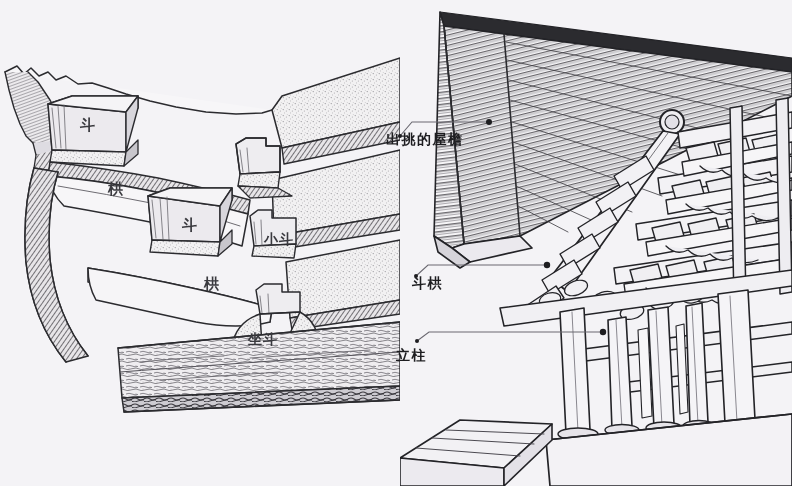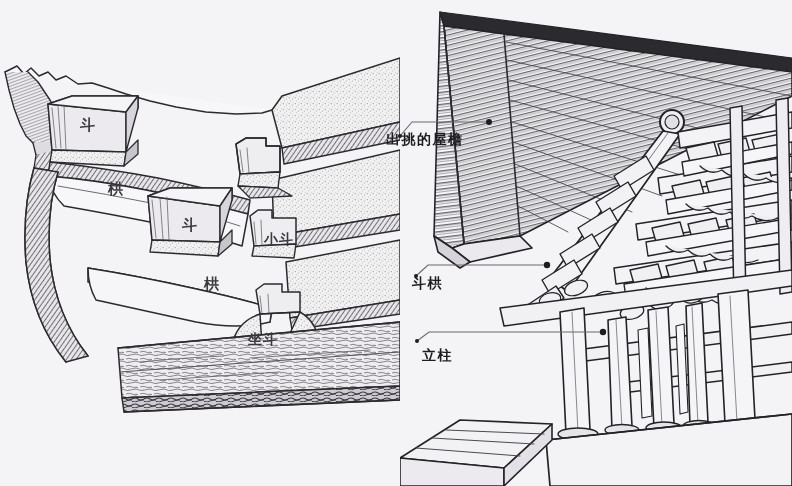--- a/index.html
+++ b/index.html
@@ -364,15 +364,15 @@
       <circle cx="489" cy="122" r="3"></circle>
       <circle cx="416" cy="276" r="2"></circle>
       <circle cx="547" cy="265" r="3.2"></circle>
       <circle cx="417" cy="341" r="2"></circle>
       <circle cx="603" cy="332" r="3.2"></circle>
     </g>
   </svg>
 
   <span class="cjk-label lbl-callout" style="left:386px; top:132px;">出挑的屋檐</span>
   <span class="cjk-label lbl-callout" style="left:412px; top:276px;">斗栱</span>
-  <span class="cjk-label lbl-callout" style="left:422px; top:348px;">立柱</span>
+  <span class="cjk-label lbl-callout" style="left:396px; top:348px;">立柱</span>
 
 </div>
 
 </body></html>

